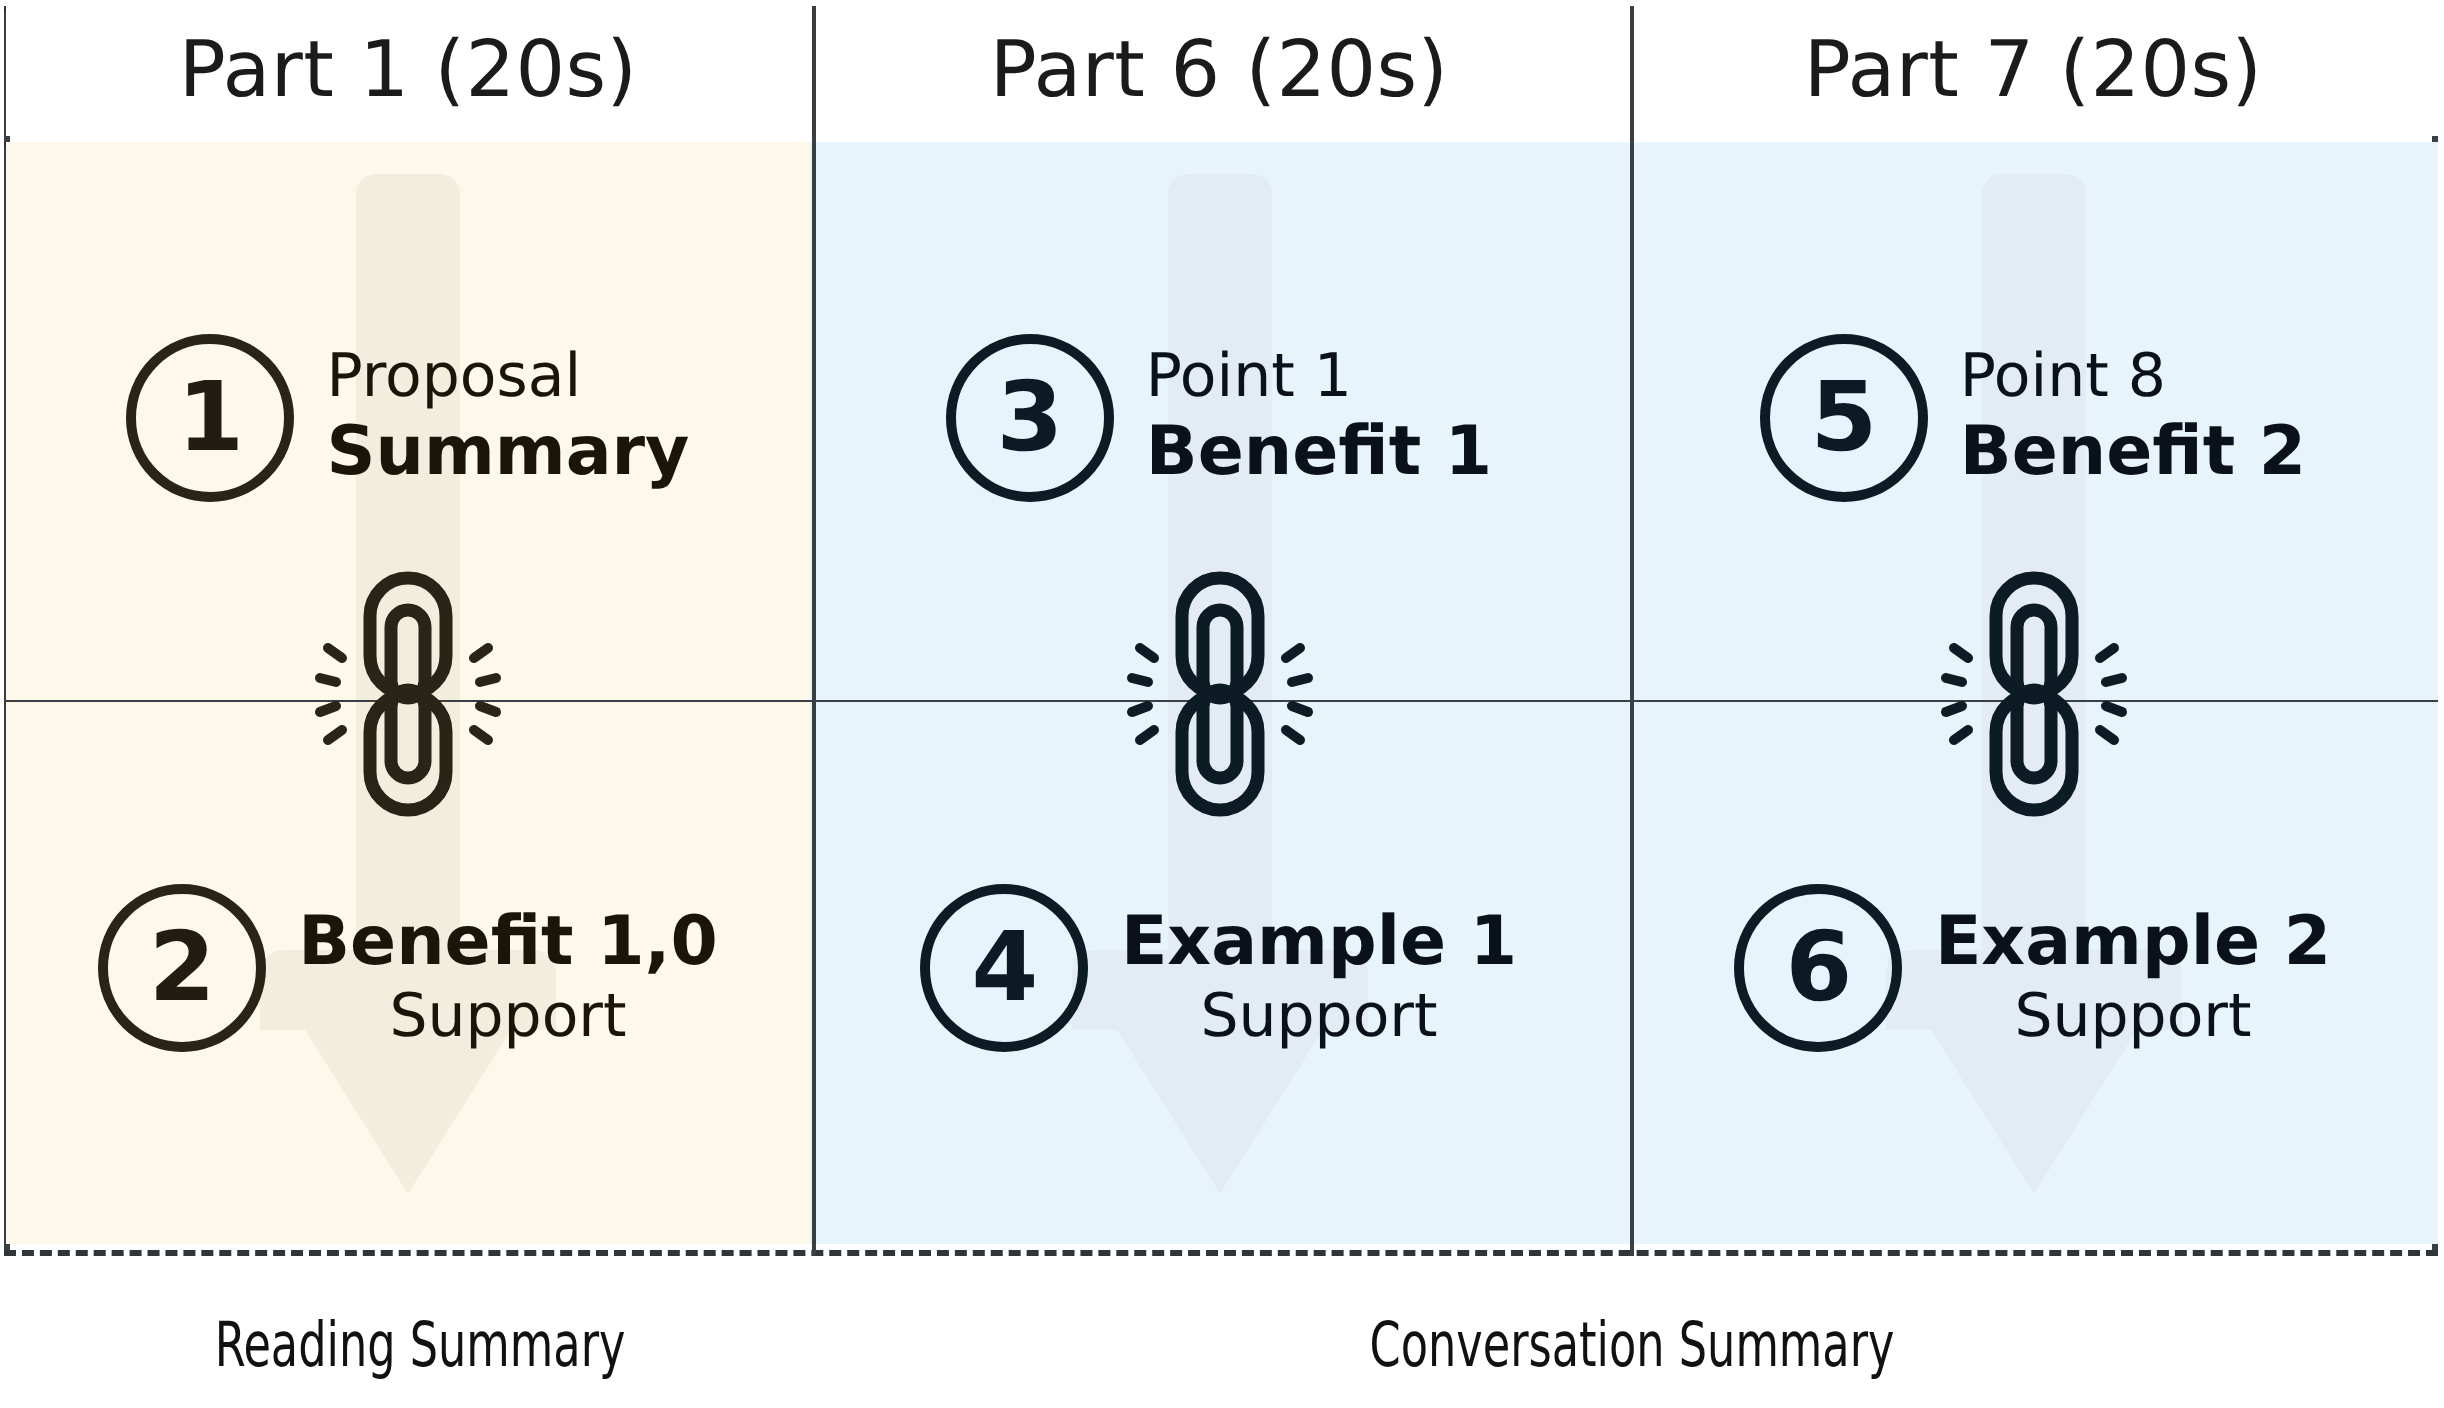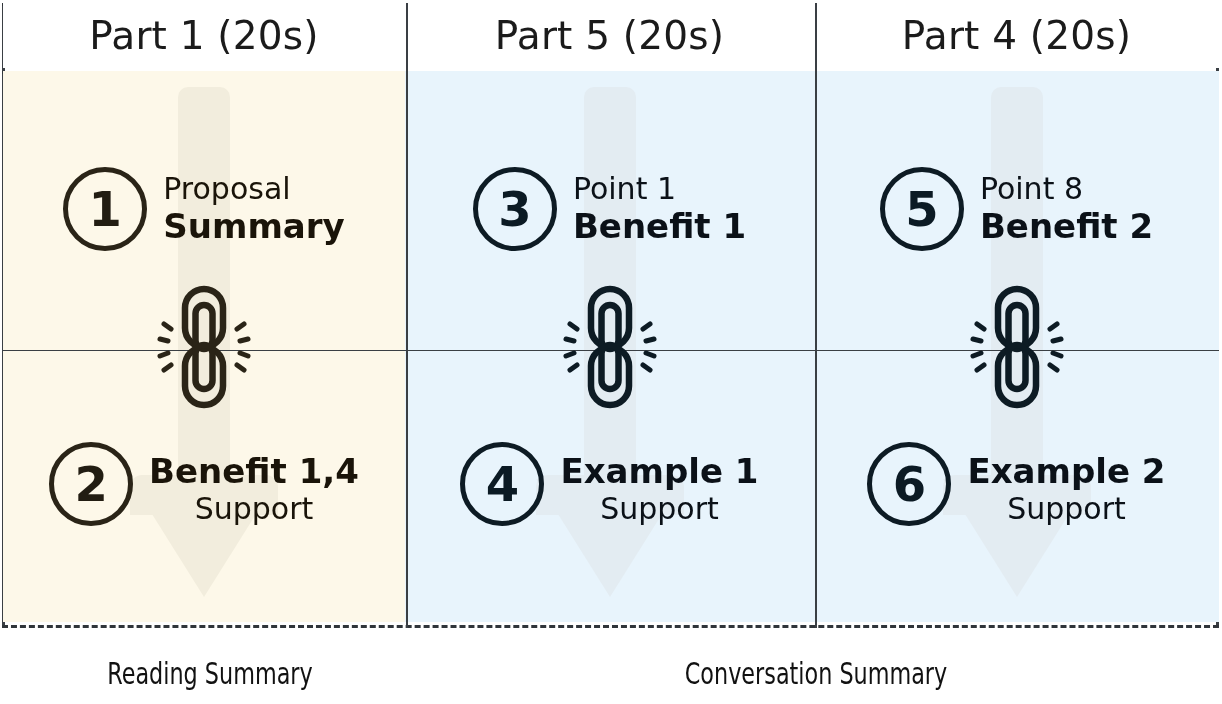--- a/index.html
+++ b/index.html
@@ -147,22 +147,22 @@
     <div class="dash-top"></div>
     <div class="dash-rowsplit"></div>
     <div class="dash-bottom"></div>
     <div class="solid-mid"></div>
     <div class="vdiv c1"></div>
     <div class="vdiv c2"></div>
   </div>
 
   <div class="hdr-row">
     <div class="hdr-cell c1">Part 1 (20s)</div>
-    <div class="hdr-cell c2">Part 5 (20s)</div>
-    <div class="hdr-cell c3">Part 4 (20s)</div>
+    <div class="hdr-cell c2">Part 6 (20s)</div>
+    <div class="hdr-cell c3">Part 7 (20s)</div>
   </div>
 
   <div class="body-row">
 
     <div class="col c1 cream">
       <div class="arrow">
         <div class="shaft"></div>
         <div class="headbox"></div>
         <div class="head"></div>
       </div>
@@ -174,21 +174,21 @@
             <span class="t-reg">Proposal</span>
             <span class="t-bold">Summary</span>
           </div>
         </div>
       </div>
 
       <div class="cell bottom">
         <div class="cell-inner">
           <div class="badge">2</div>
           <div class="lines">
-            <span class="t-bold">Benefit 1,4</span>
+            <span class="t-bold">Benefit 1,0</span>
             <span class="t-reg">Support</span>
           </div>
         </div>
       </div>
 
       <svg class="chain" viewBox="0 0 120 140">
         <g fill="none" stroke="#2a2417" stroke-width="6.5" stroke-linecap="round">
           <rect x="41" y="12" width="38" height="58" rx="19"></rect>
           <rect x="41" y="70" width="38" height="58" rx="19"></rect>
           <rect x="51.5" y="28" width="17" height="44" rx="8.5"></rect>

